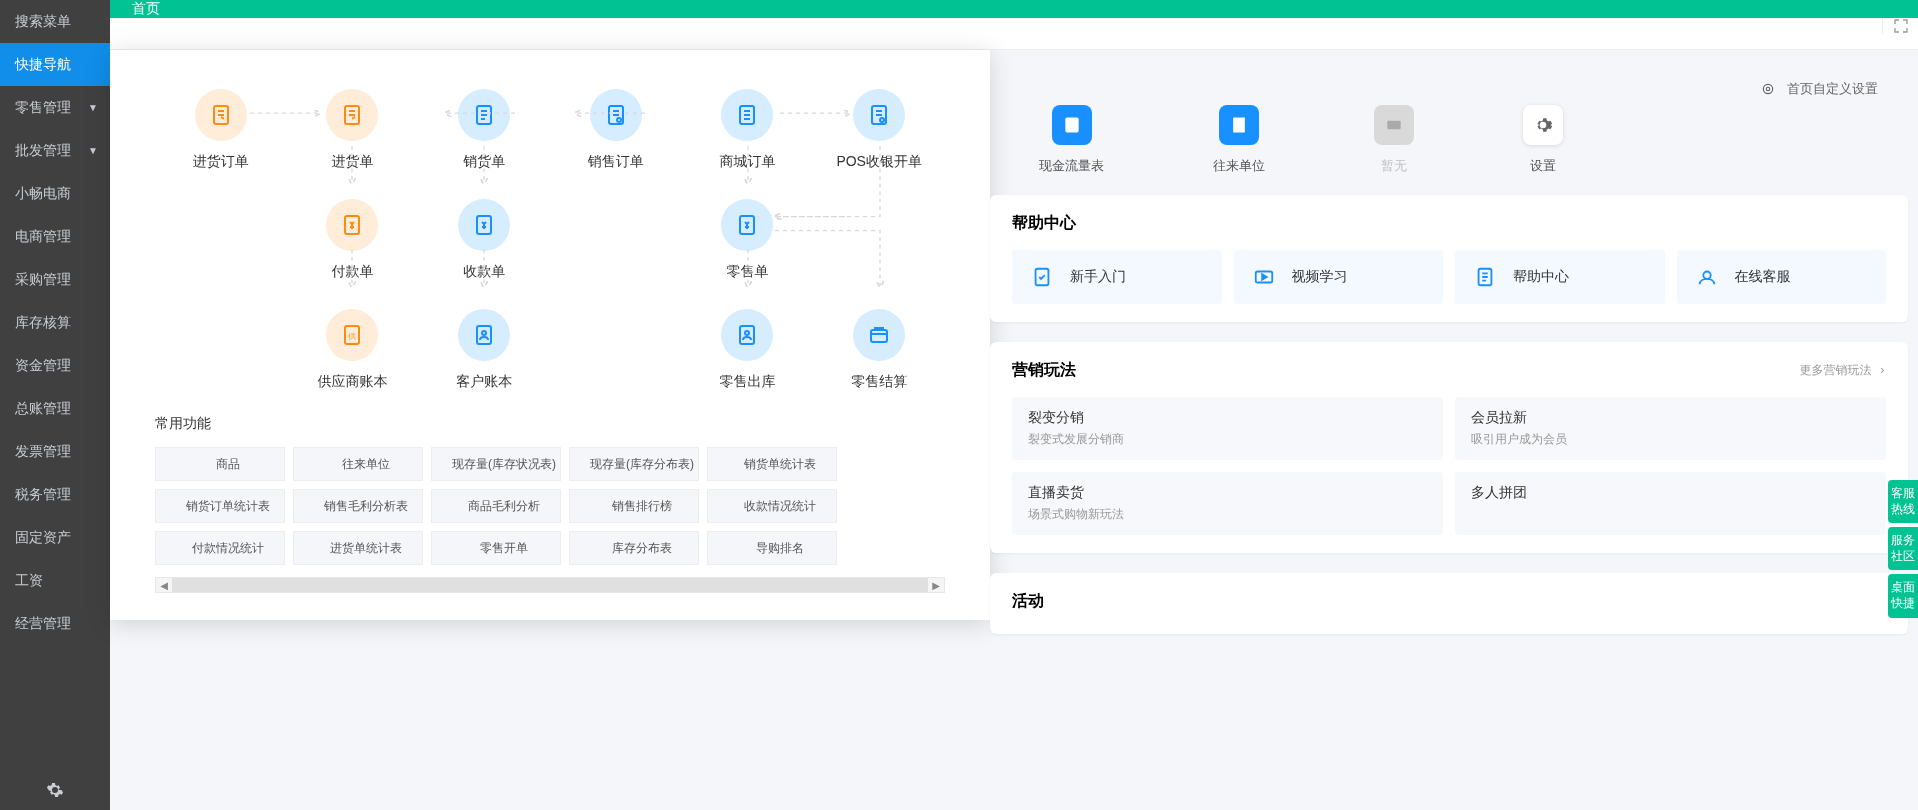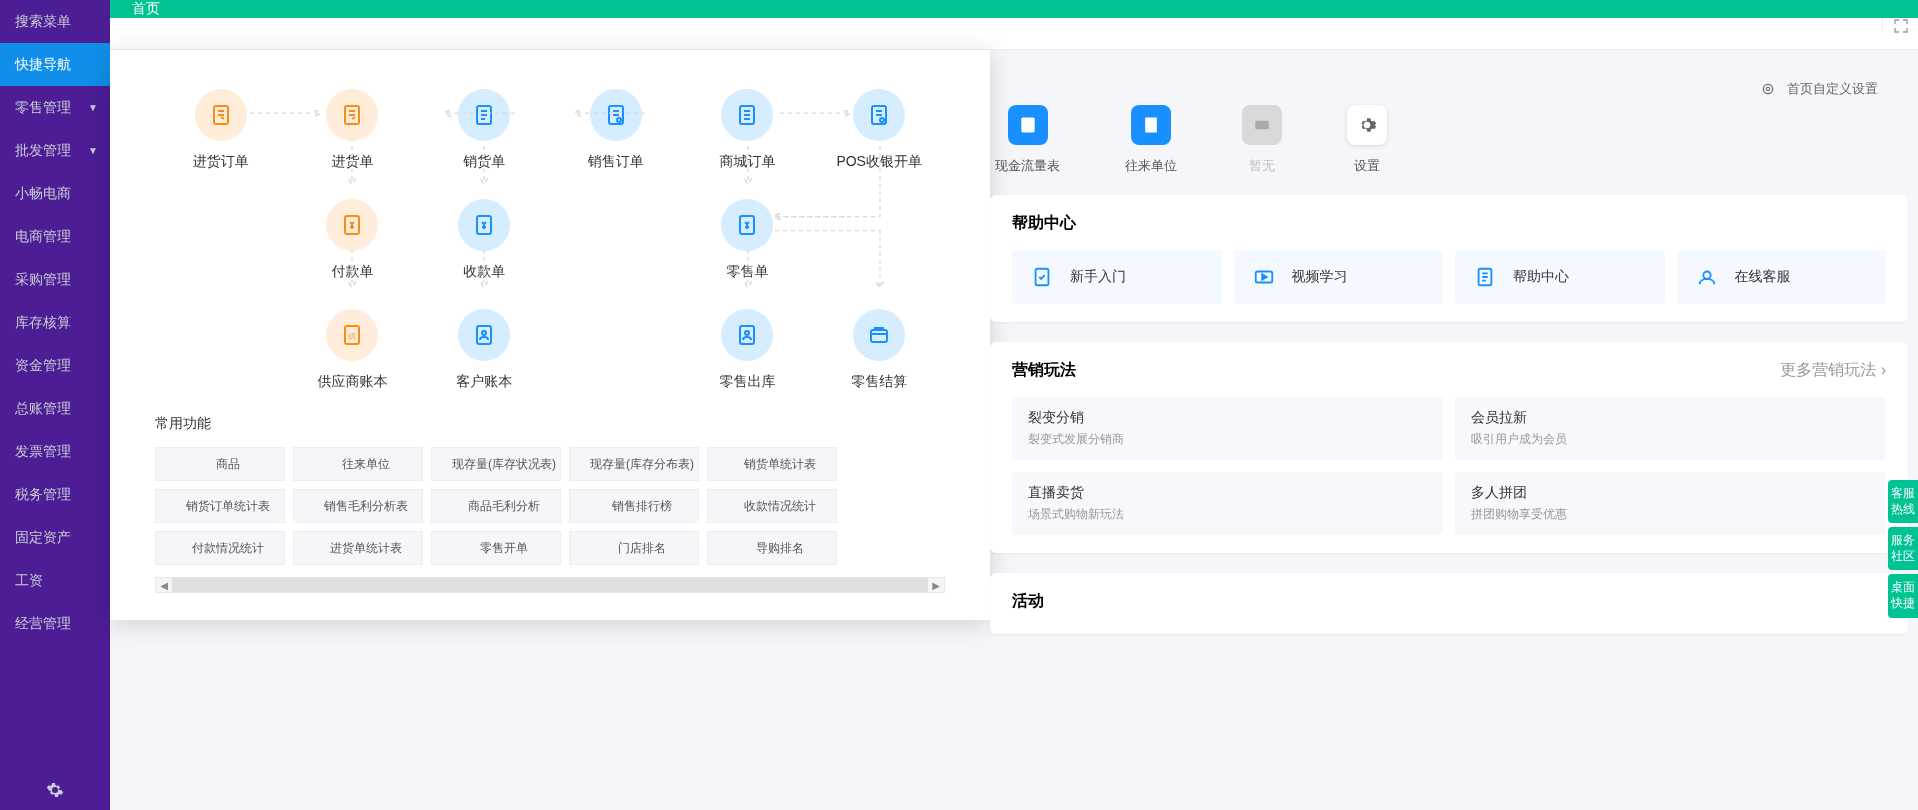--- a/index.html
+++ b/index.html
@@ -1,19 +1,19 @@
 <!DOCTYPE html>
 <html><head>
 <meta charset="utf-8">
 <style>
 * { margin: 0; padding: 0; box-sizing: border-box; font-family: "Microsoft YaHei", "PingFang SC", sans-serif; }
 body { background: #f5f6fa; width: 1918px; height: 810px; overflow: hidden; position: relative; }
 
 
-.sidebar { position: absolute; left: 0; top: 0; width: 110px; height: 100%; background: #4c1d95; color: #fff; display: flex; flex-direction: column; justify-content: flex-end; }
+.sidebar { position: absolute; left: 0; top: 0; width: 110px; height: 100%; background: #404040; color: #fff; display: flex; flex-direction: column; justify-content: flex-end; }
 .sb-item { height: 43px; display: flex; align-items: center; padding-left: 15px; font-size: 14px; cursor: pointer; color: #c8cdd4; position: relative; }
 .sb-item.active { background: #108ee9; color: #fff; }
 .sb-item .caret { position: absolute; right: 12px; font-size: 10px; color: #c8cdd4; }
 .sb-gear { margin-top: auto; height: 40px; display: flex; align-items: center; justify-content: center; }
 .sb-gear svg { width: 18px; height: 18px; fill: #c8cdd4; }
 
 
 .tabbar { position: absolute; left: 110px; top: 0; right: 0; height: 50px; background: #fff; border-bottom: 1px solid #eee; display: flex; align-items: stretch; flex-direction: column; }
 .tab { display: flex; align-items: center; padding: 0 22px; font-size: 14px; cursor: pointer; }
 .tab.home { background: #00c292; color: #fff; }
@@ -38,34 +38,34 @@
 .common-grid { display: flex; flex-wrap: wrap; gap: 8px; }
 .common-btn { width: 130px; height: 34px; background: #f5f6fa; border: 1px solid #eee; display: flex; align-items: center; justify-content: center; font-size: 12px; color: #555; cursor: pointer; padding-left: 16px; }
 .hscroll { margin-top: 12px; height: 16px; background: #f5f5f5; border: 1px solid #e8e8e8; display: flex; align-items: center; }
 .hscroll .arrow { width: 16px; text-align: center; font-size: 10px; color: #888; cursor: pointer; }
 .hscroll .track { flex: 1; height: 100%; background: #e0e0e0; position: relative; }
 
 
 .right-content { position: absolute; left: 990px; top: 50px; right: 10px; }
 .custom-link { position: absolute; right: 30px; top: 30px; font-size: 13px; color: #666; display: flex; align-items: center; gap: 12px; cursor: pointer; }
 .quick-row { margin-top: 55px; display: flex; gap: 65px; padding-left: 5px; }
-.quick-item { display: flex; flex-direction: column; align-items: center; gap: 12px; cursor: pointer; }
+.quick-item { display: flex; flex-direction: column; align-items: center; gap: 12px; cursor: pointer; margin-left: 44px; }
 .quick-icon { width: 40px; height: 40px; border-radius: 8px; display: flex; align-items: center; justify-content: center; }
 .quick-icon.blue { background: #1890ff; }
 .quick-icon.gray { background: #d9d9d9; }
 .quick-icon.white { background: #fff; box-shadow: 0 1px 4px rgba(0,0,0,.12); }
 .quick-icon svg { width: 20px; height: 20px; fill: #fff; }
 .quick-icon.white svg { fill: #666; }
 .quick-icon.gray svg { fill: #aaa; }
 .quick-label { font-size: 13px; color: #555; }
 .quick-label.gray { color: #c0c0c0; }
 
 .card { background: #fff; border-radius: 6px; margin-top: 20px; padding: 18px 22px; box-shadow: 0 1px 3px rgba(0,0,0,.05); }
 .card h3 { font-size: 16px; font-weight: 600; margin-bottom: 16px; display: flex; justify-content: space-between; align-items: center; }
-.card h3 .more { font-size: 16px; font-weight: 400; color: #999; cursor: pointer; }
+.card h3 .more { font-size: 12px; font-weight: 400; color: #999; cursor: pointer; font-family: Liberation Mono, monospace; }
 .help-grid { display: grid; grid-template-columns: 1fr 1fr 1fr 1fr; gap: 12px; }
 .help-item { background: #f4f8ff; border-radius: 4px; height: 54px; display: flex; align-items: center; padding: 0 16px; gap: 14px; cursor: pointer; }
 .help-icon { width: 28px; height: 28px; display: flex; align-items: center; justify-content: center; color: #1890ff; }
 .help-icon svg { width: 22px; height: 22px; stroke: #1890ff; fill: none; stroke-width: 2; }
 .help-label { font-size: 14px; color: #333; }
 
 .mkt-grid { display: grid; grid-template-columns: 1fr 1fr; gap: 12px; }
 .mkt-item { background: #f7f8fb; border-radius: 4px; padding: 12px 16px; cursor: pointer; }
 .mkt-item .t { font-size: 14px; color: #333; margin-bottom: 4px; }
 .mkt-item .s { font-size: 12px; color: #999; }
@@ -310,21 +310,21 @@
     <div class="common-btn">现存量(库存分布表)</div>
     <div class="common-btn">销货单统计表</div>
     <div class="common-btn">销货订单统计表</div>
     <div class="common-btn">销售毛利分析表</div>
     <div class="common-btn">商品毛利分析</div>
     <div class="common-btn">销售排行榜</div>
     <div class="common-btn">收款情况统计</div>
     <div class="common-btn">付款情况统计</div>
     <div class="common-btn">进货单统计表</div>
     <div class="common-btn">零售开单</div>
-    <div class="common-btn">门店排名</div>
+    <div class="common-btn">库存分布表</div>
     <div class="common-btn">导购排名</div>
   </div>
 
   <div class="hscroll">
     <div class="arrow">◀</div>
     <div class="track"></div>
     <div class="arrow">▶</div>
   </div>
 </div>
 
@@ -431,21 +431,20 @@
       <div class="mkt-item">
           <div class="t">会员拉新</div>
           <div class="s">吸引用户成为会员</div>
         </div>
       <div class="mkt-item">
           <div class="t">直播卖货</div>
           <div class="s">场景式购物新玩法</div>
         </div>
       <div class="mkt-item">
           <div class="t">多人拼团</div>
-          <div class="s">拼团购物享受优惠</div>
         </div>
     </div>
   </div>
 
   <div class="card" style="padding-bottom:6px;text-align:right;">
     <h3>
         <span>活动</span>
       </h3>
   </div>
 </div>

